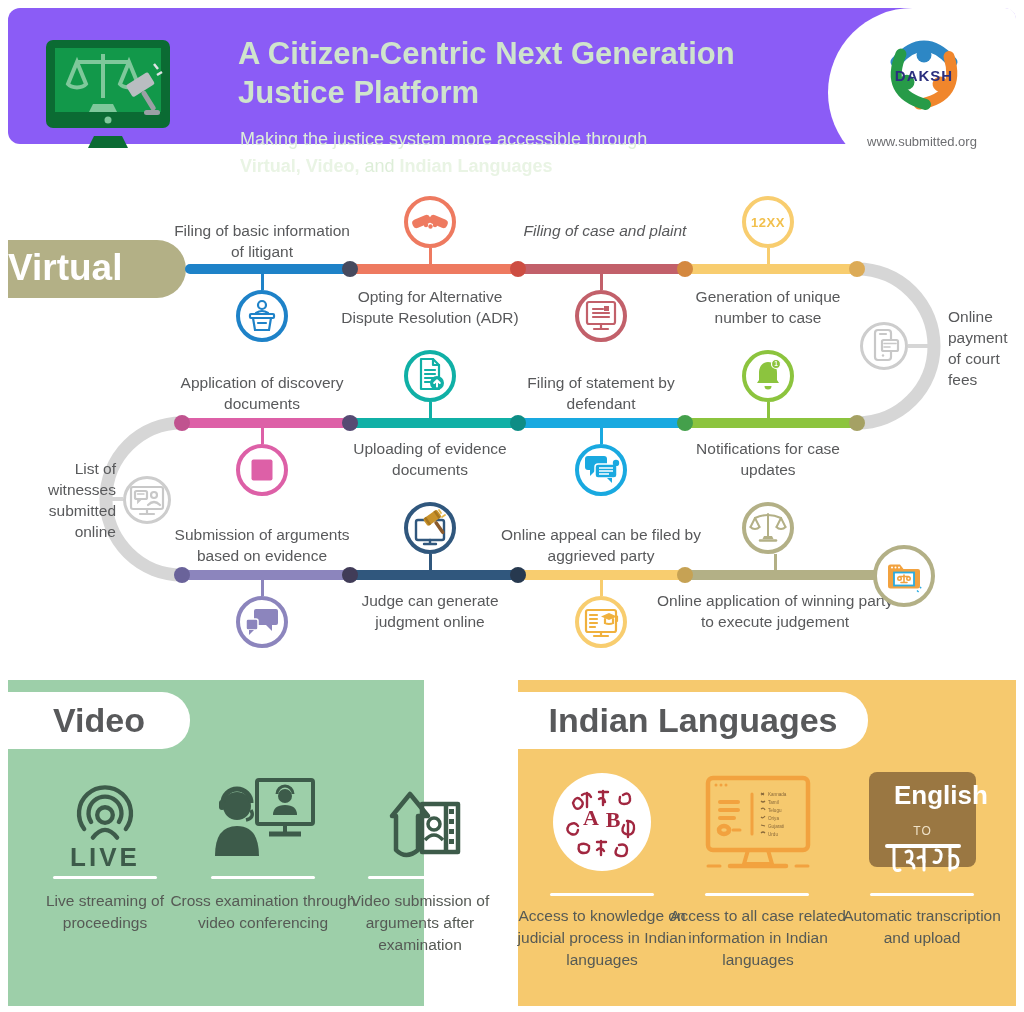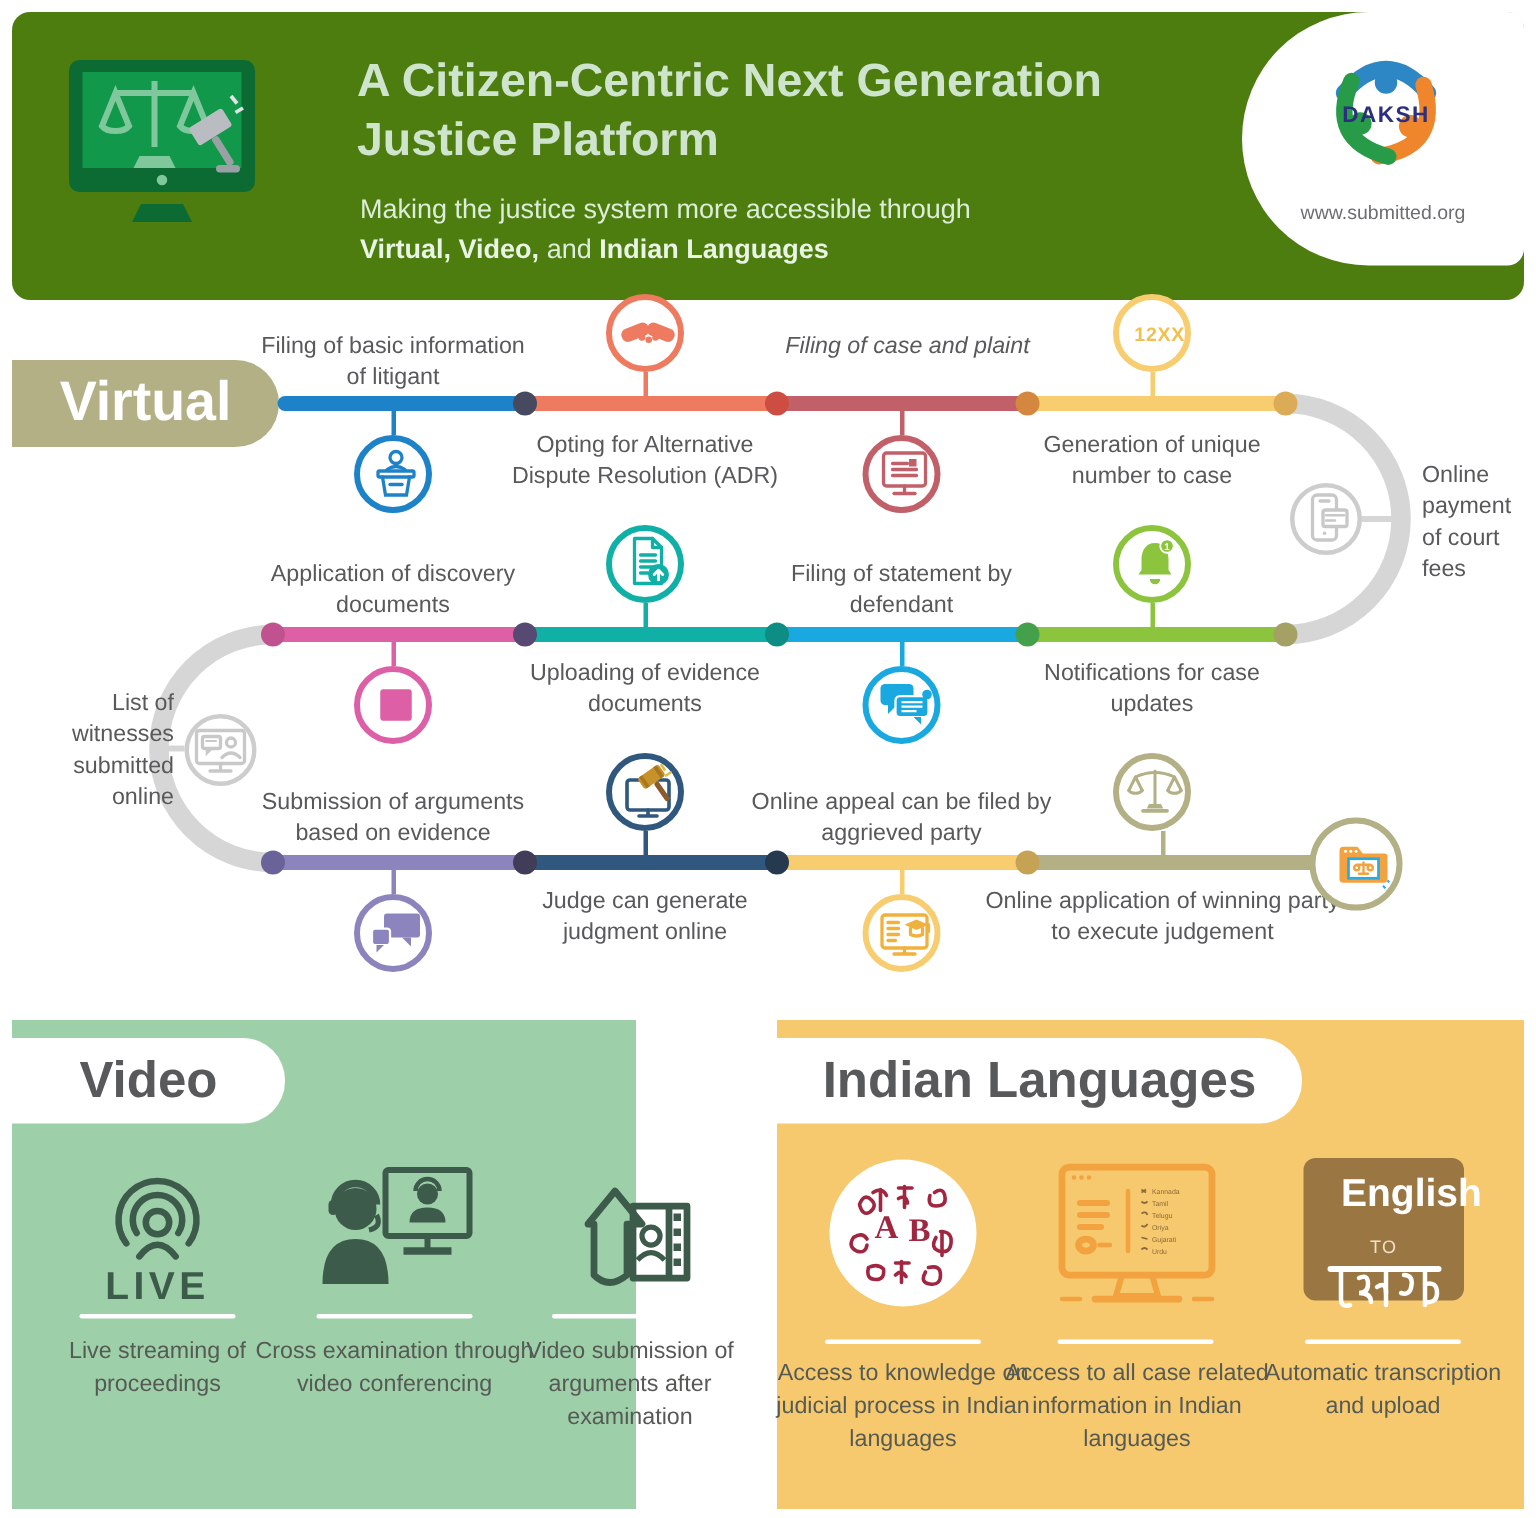--- a/index.html
+++ b/index.html
@@ -1,35 +1,35 @@
 <!DOCTYPE html>
 <html><head>
 <meta charset="utf-8">
 <style>
   html,body{margin:0;padding:0;background:#ffffff;}
   #page{position:relative;width:1024px;height:1012px;background:#ffffff;overflow:hidden;
         font-family:"Liberation Sans","DejaVu Sans",sans-serif;}
   .abs{position:absolute;}
   
-  #header{position:absolute;left:8px;top:8px;width:1008px;height:192px;background:#4d7c0f;border-radius:12px;}
+  #header{position:absolute;left:8px;top:8px;width:1008px;height:136px;background:#8b5cf6;border-radius:12px;}
   #hdr-title{position:absolute;left:230px;top:26px;font-size:31px;line-height:39px;font-weight:bold;color:#cfe4cc;}
   #hdr-sub{position:absolute;left:232px;top:118px;font-size:18px;line-height:27px;color:#ddeeD8;}
   #hdr-sub b{color:#e9f4e4;}
   #logo-panel{position:absolute;right:0;top:0;width:188px;height:169px;background:#ffffff;border-radius:92px 12px 12px 92px;}
   #daksh-name{font-weight:bold;font-size:15px;letter-spacing:1px;fill:#2b2f7e;}
   #website{position:absolute;left:0;top:126px;width:188px;text-align:center;font-size:13px;color:#6d6e71;}
   
   .pill-virtual{position:absolute;left:8px;top:240px;width:178px;height:58px;background:#b3b086;border-radius:0 29px 29px 0;
-      color:#fff;font-weight:bold;font-size:37px;text-align:center;line-height:56px;}
+      color:#fff;font-weight:bold;font-size:37px;text-align:left;line-height:56px;}
   .seg{position:absolute;height:10px;}
   .dot{position:absolute;width:16px;height:16px;border-radius:50%;}
   .slab{position:absolute;font-size:15.5px;line-height:21px;color:#58595b;text-align:center;}
   .stem{position:absolute;width:3px;}
   .ic{position:absolute;width:52px;height:52px;box-sizing:border-box;border:4px solid;border-radius:50%;
-      background:#fff;display:flex;align-items:center;justify-content:flex-end;}
+      background:#fff;display:flex;align-items:center;justify-content:center;}
   .gic{position:absolute;width:48px;height:48px;box-sizing:border-box;border:3px solid #cdcdcd;border-radius:50%;
       background:#fff;display:flex;align-items:center;justify-content:center;}
   .badge12{font-weight:bold;font-size:13px;color:#f2c04d;letter-spacing:.5px;}
   .note{position:absolute;font-size:15.5px;line-height:21px;color:#58595b;}
   
   #video-sec{position:absolute;left:8px;top:680px;width:416px;height:326px;background:#9dcfa9;}
   #lang-sec{position:absolute;left:518px;top:680px;width:498px;height:326px;background:#f6c96e;}
   .sec-pill{position:absolute;top:12px;left:0;height:57px;background:#fff;border-radius:0 28px 28px 0;
       color:#58595b;font-weight:bold;font-size:34px;text-align:center;line-height:56px;}
   .divider{position:absolute;height:3px;background:#ffffff;border-radius:2px;}

